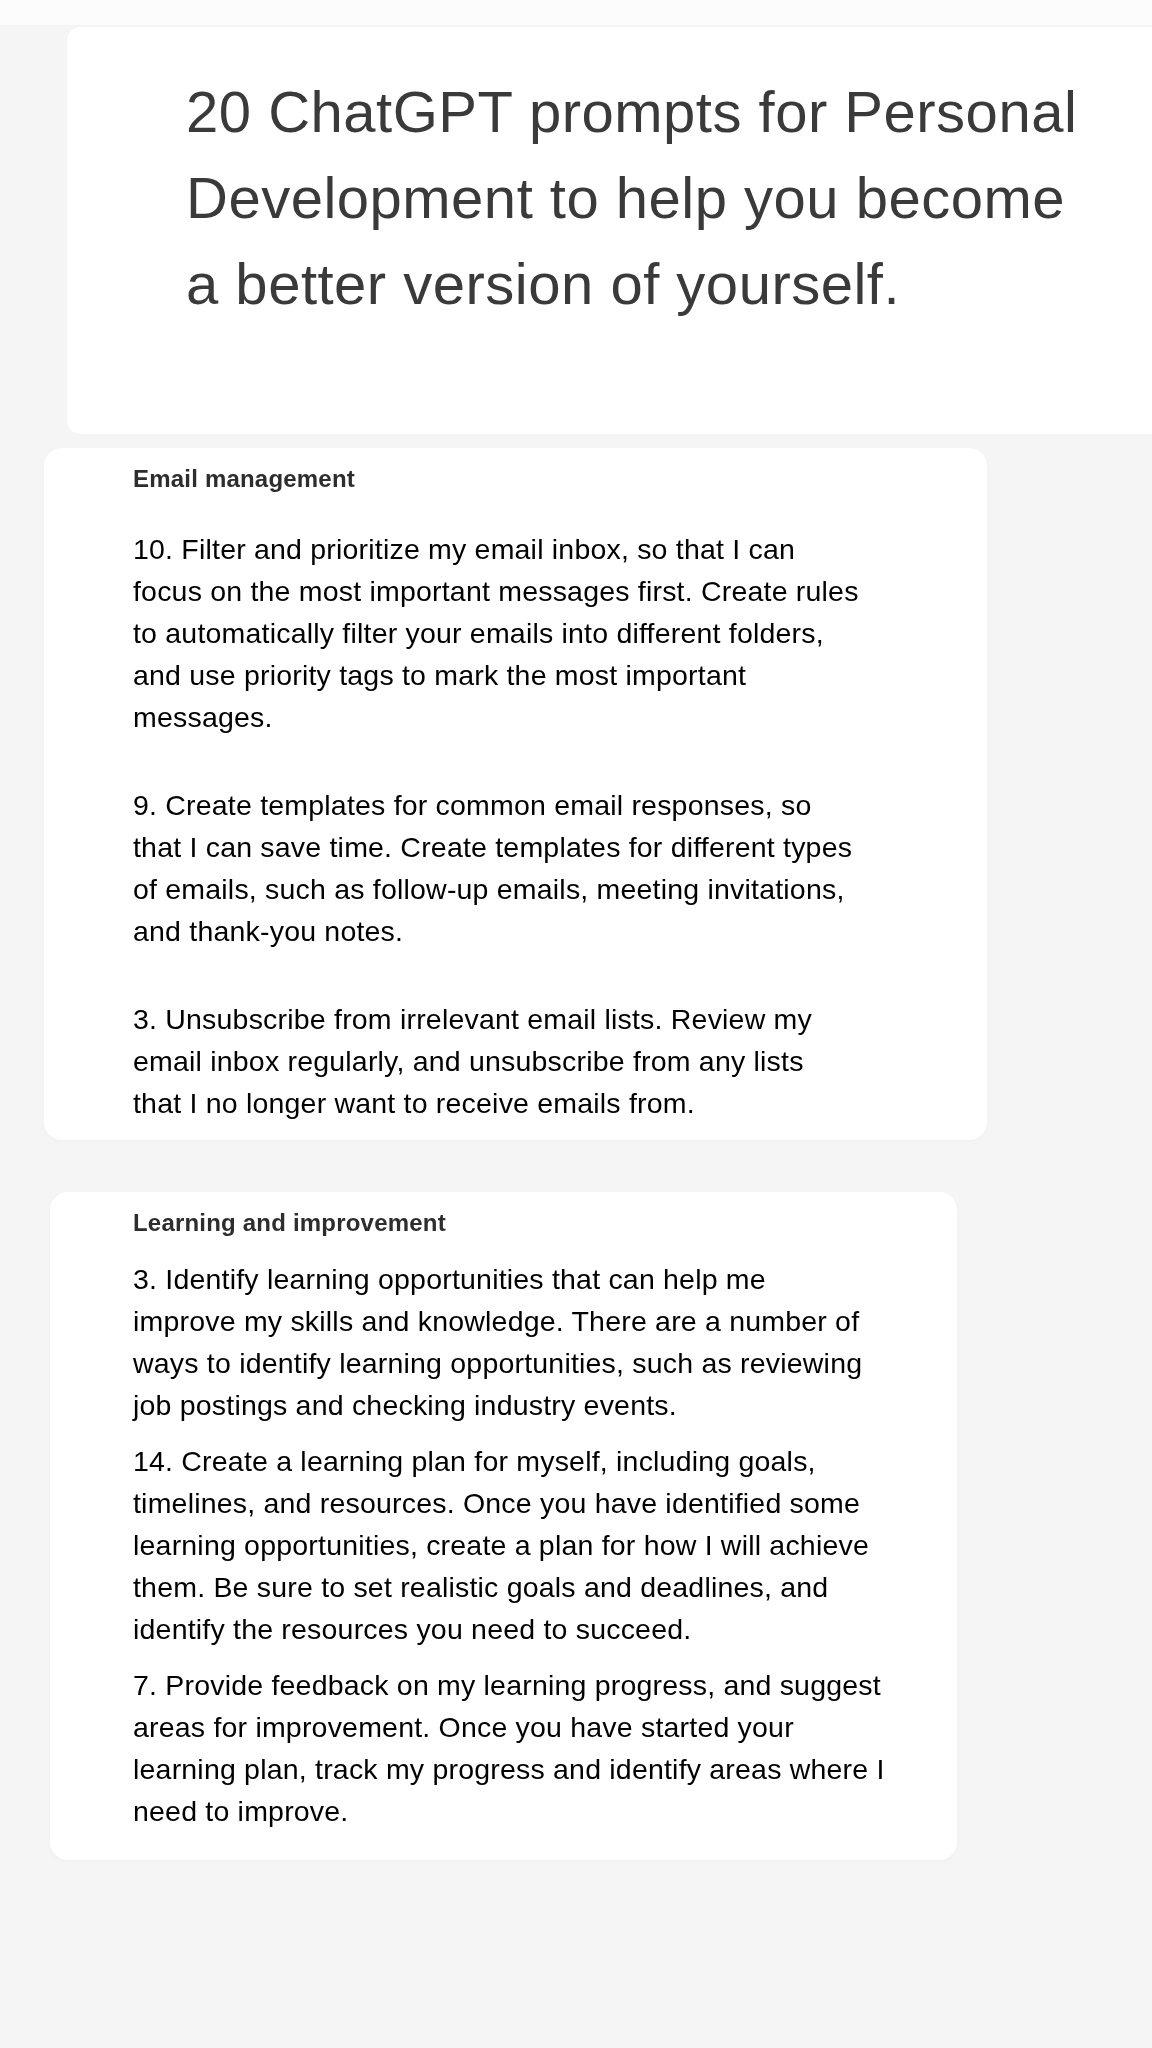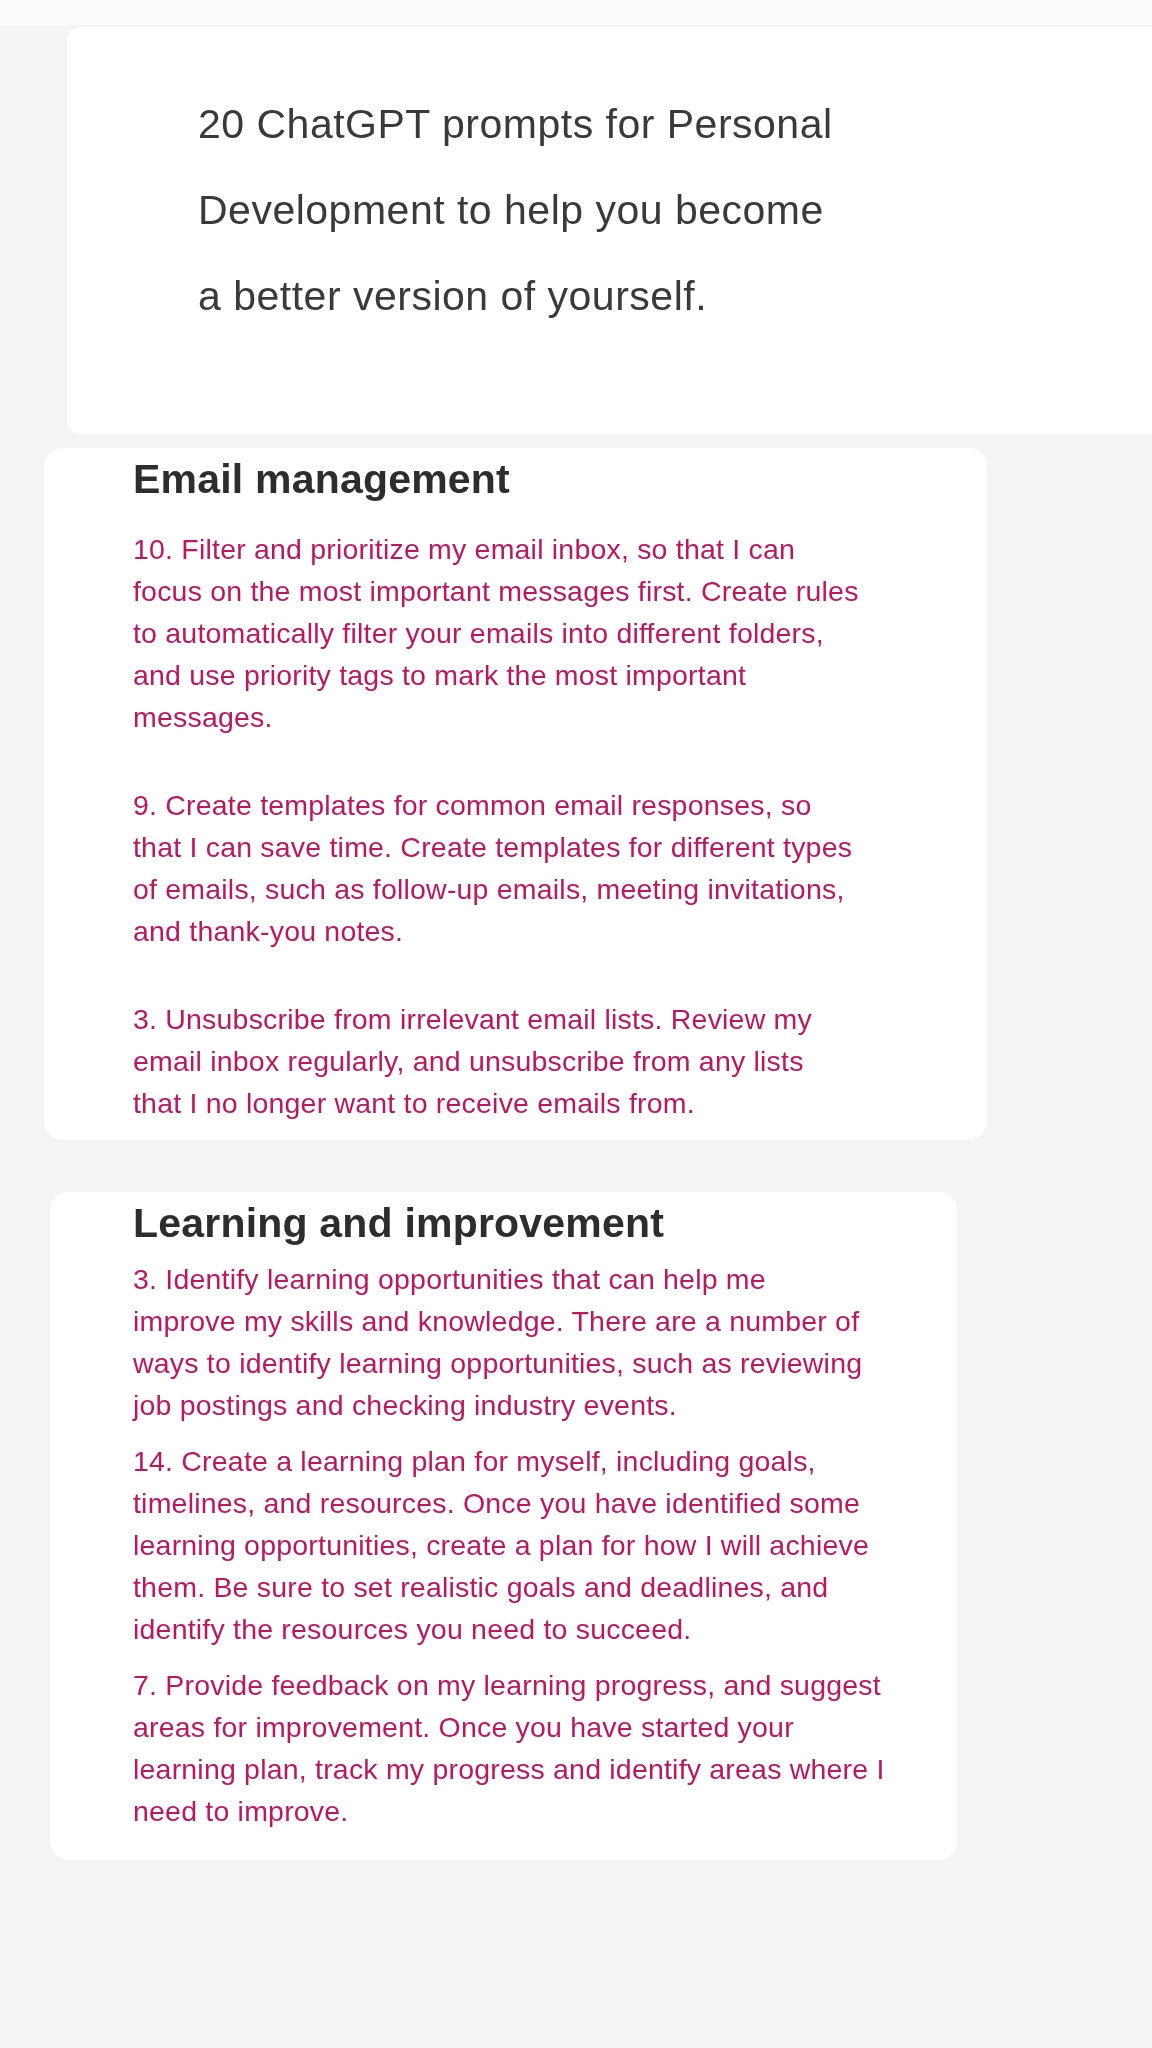--- a/index.html
+++ b/index.html
@@ -19,23 +19,23 @@
   }
   .title-card {
     position: absolute;
     left: 67px; top: 27px;
     width: 1085px; height: 407px;
     background: #ffffff;
     border-radius: 14px 0 0 14px;
     box-sizing: border-box;
   }
   .page-title {
-    margin: 12px;
+    margin: 0;
     padding: 42px 40px 0 119px;
-    font-size: 41px;
+    font-size: 58px;
     font-weight: 400;
     line-height: 86px;
     letter-spacing: 0.5px;
     color: #3a3a3a;
     white-space: pre-line;
   }
   .card {
     position: absolute;
     background: #ffffff;
     border-radius: 18px;
@@ -48,31 +48,31 @@
     width: 943px; height: 692px;
     padding: 12px 34px 0 89px;
   }
   .card-learning {
     left: 50px; top: 1192px;
     width: 907px; height: 668px;
     padding: 12px 30px 0 83px;
   }
   .section-heading {
     margin: 0;
-    font-size: 41px;
+    font-size: 24px;
     font-weight: 700;
     line-height: 38px;
     letter-spacing: 0.2px;
     color: #2d2d2d;
   }
   .prompt {
     font-size: 28.5px;
     line-height: 42px;
     letter-spacing: 0.2px;
-    color: #be185d;
+    color: #000000;
     white-space: pre-line;
   }
   .card-email .prompt { margin: 30px 0 0 0; }
   .card-email .prompt + .prompt { margin-top: 46px; }
   .card-learning .prompt { margin: 16px 0 0 0; }
   .card-learning .prompt + .prompt { margin-top: 14px; }
 </style>
 </head>
 <body>
 

